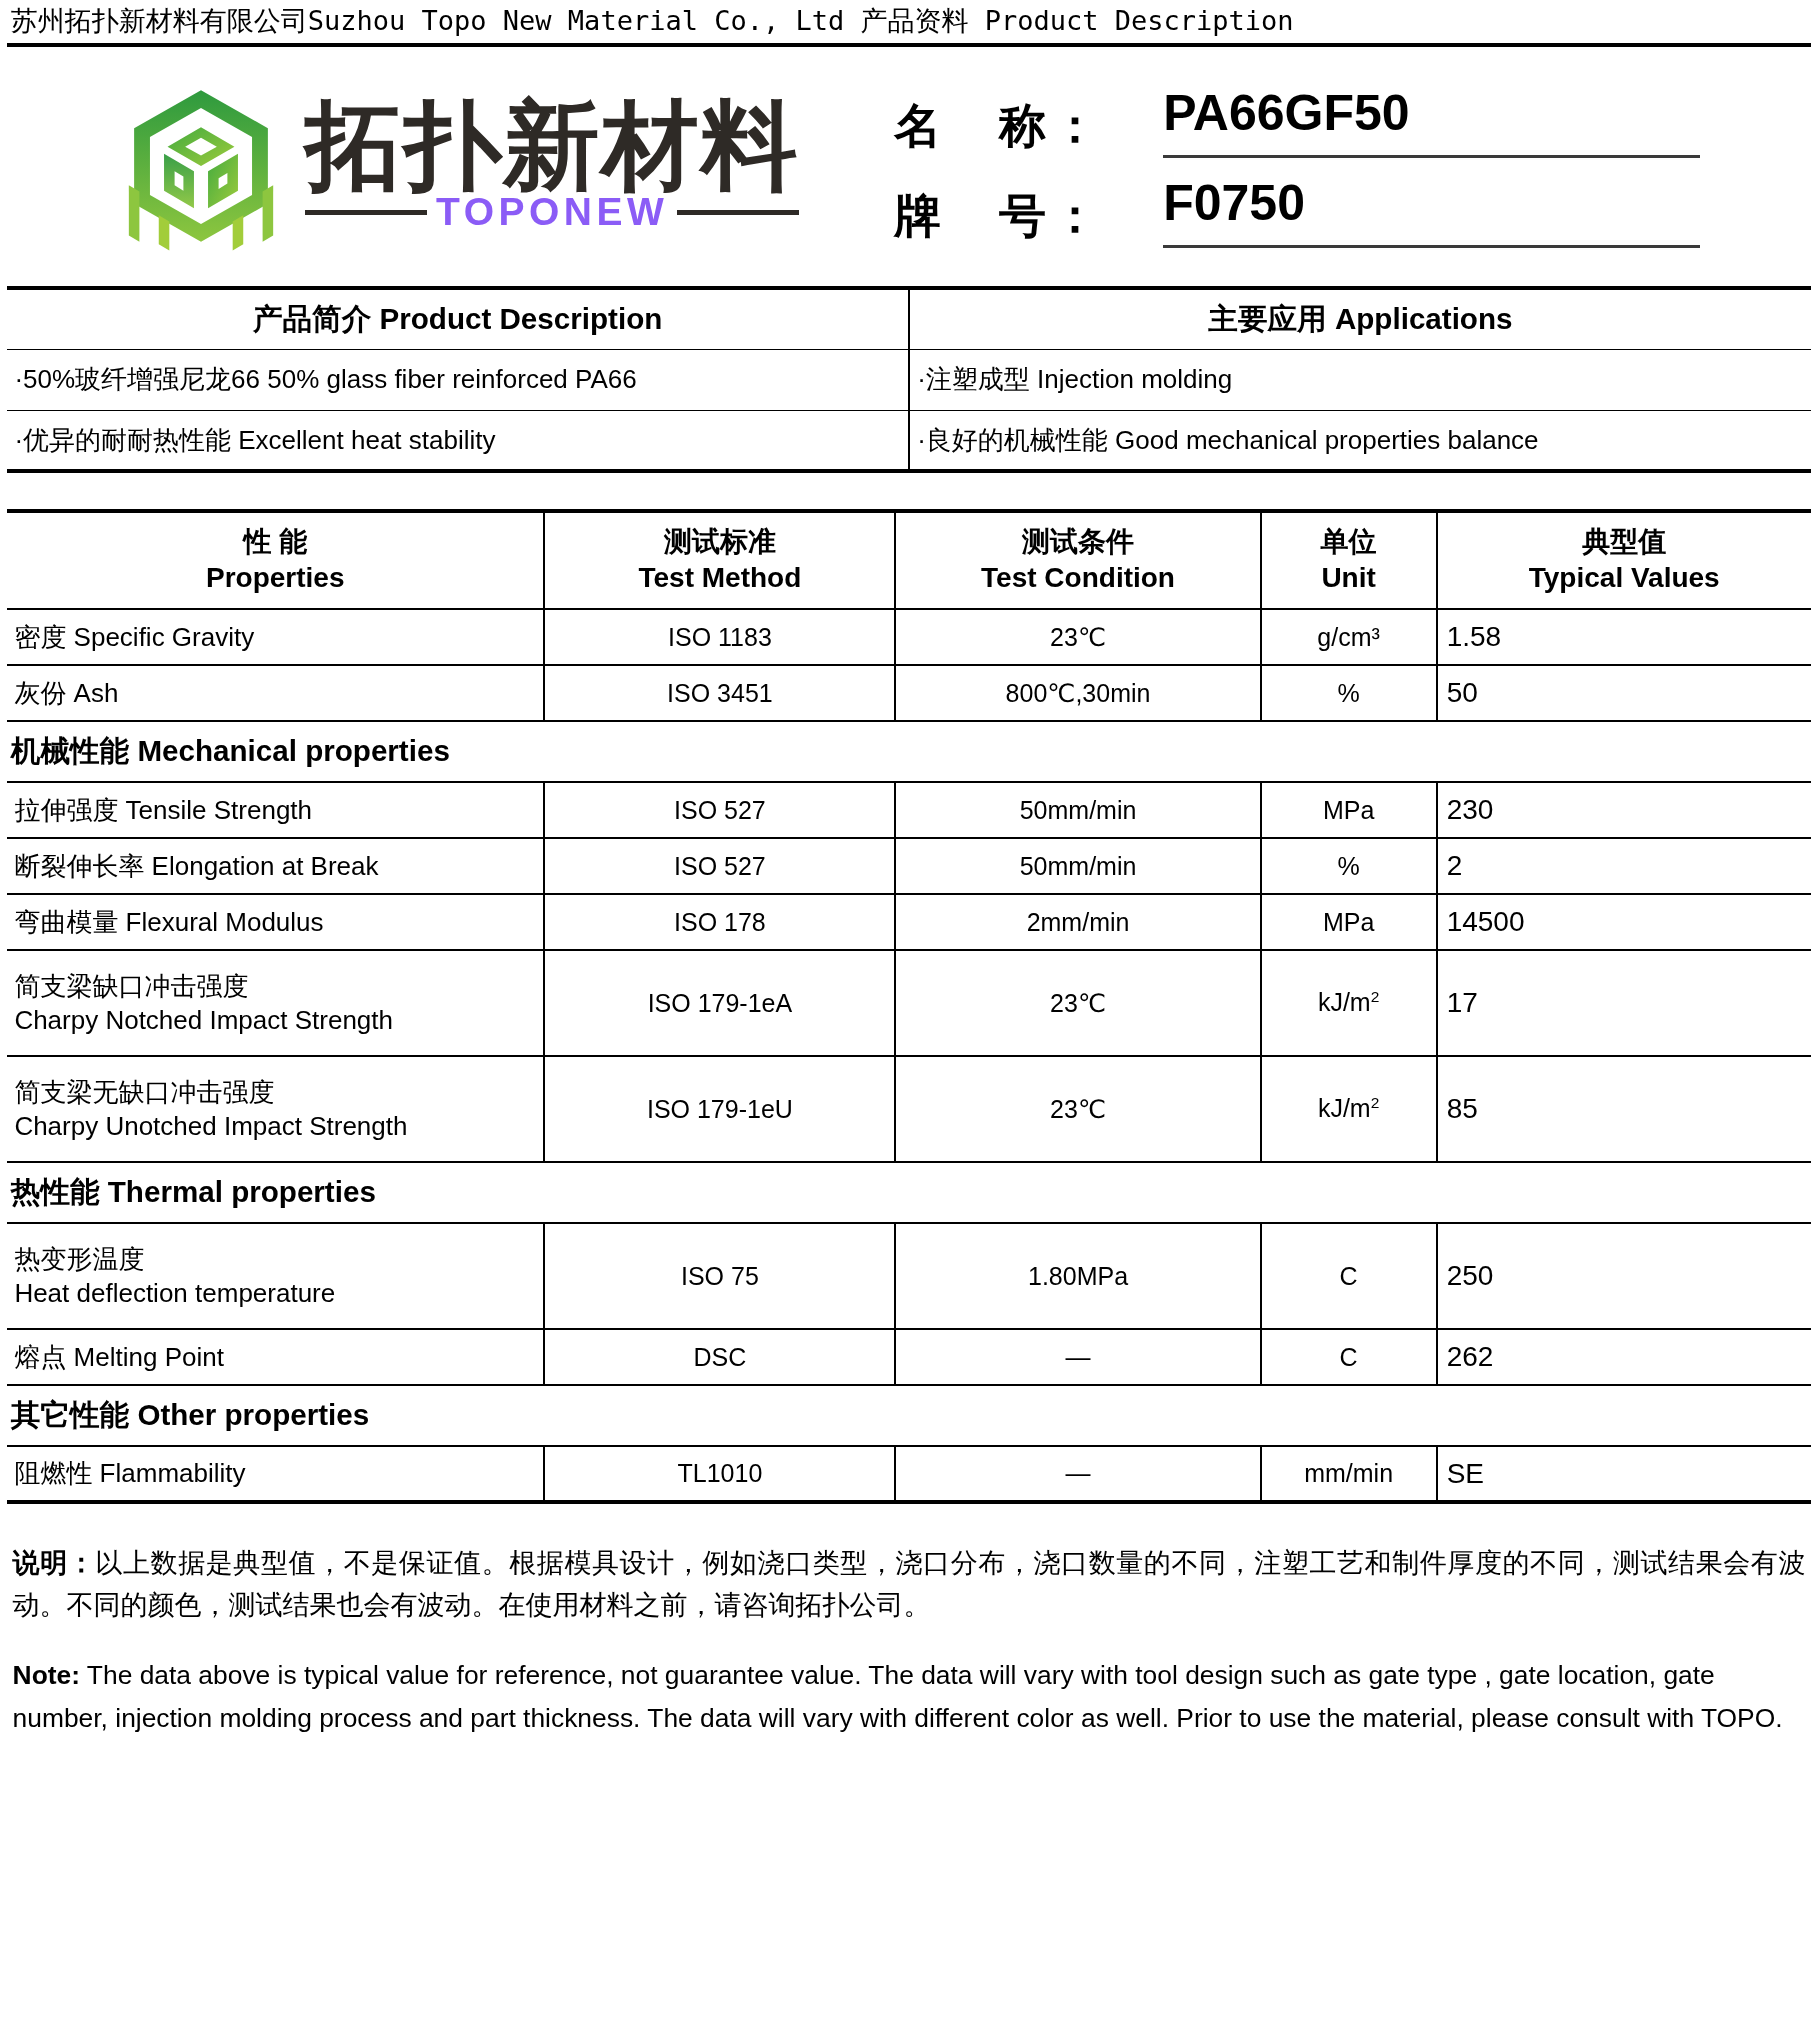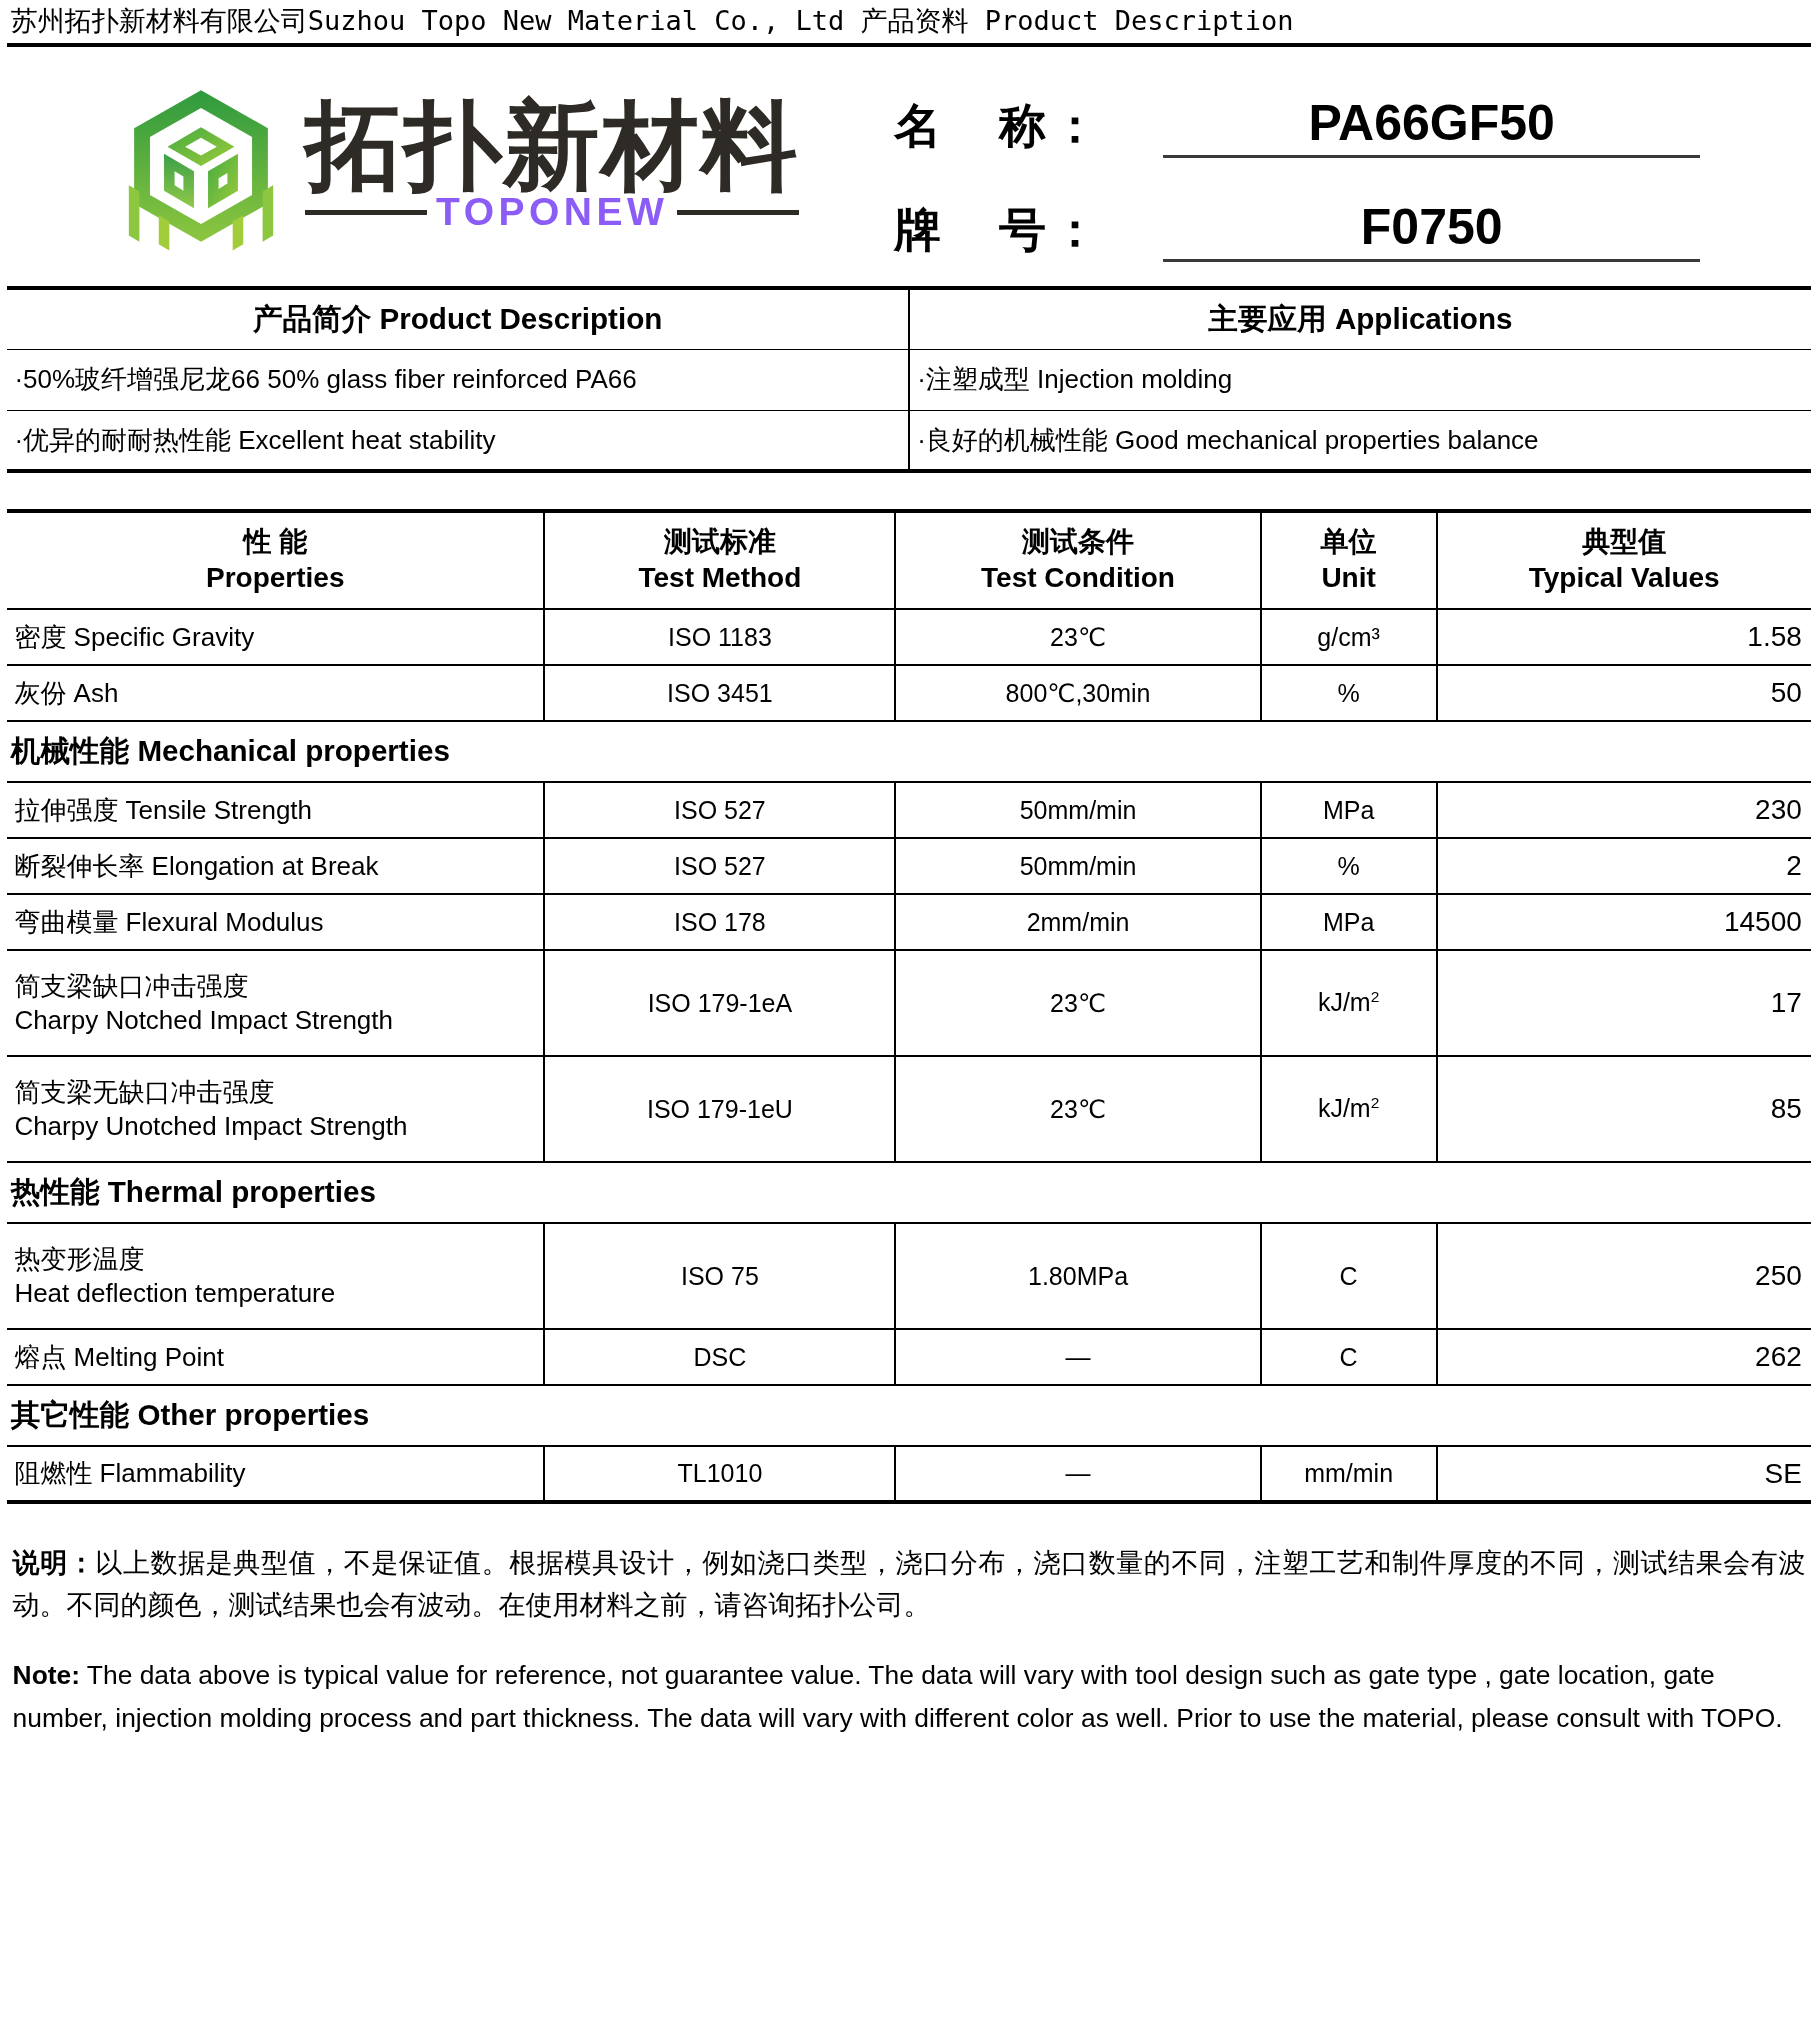--- a/index.html
+++ b/index.html
@@ -115,24 +115,22 @@
     font-size: 47px;
     font-weight: bold;
     white-space: nowrap;
     width: 296px;
     padding-left: 27px;
     letter-spacing: 5.4px;
   }
   .id-value-wrap {
     flex: 1 1 auto;
     border-bottom: 3.6px solid #3a3a3a;
-    text-align: center;
-    padding-bottom: 3px;
+    padding-bottom: 13px;
     max-width: 537px;
-    margin-top: 24px;
   }
   .id-value {
     font-size: 50px;
     font-weight: bold;
     letter-spacing: 0px;
     white-space: nowrap;
   }
 
   
   table {
@@ -195,21 +193,21 @@
     text-align: left;
     line-height: 1.32;
     padding-left: 7.2px;
   }
   td.p-mid {
     font-size: 25px;
     text-align: center;
   }
   td.p-val {
     font-size: 28px;
-    text-align: right;
+    text-align: left;
   }
   tr.data-row td { height: 56px; }
   tr.data-row.tall td { height: 106px; }
 
   td.section {
     font-size: 29.6px;
     font-weight: bold;
     text-align: left;
     padding: 9px 7.2px 9px 3.6px;
     height: 56px;

